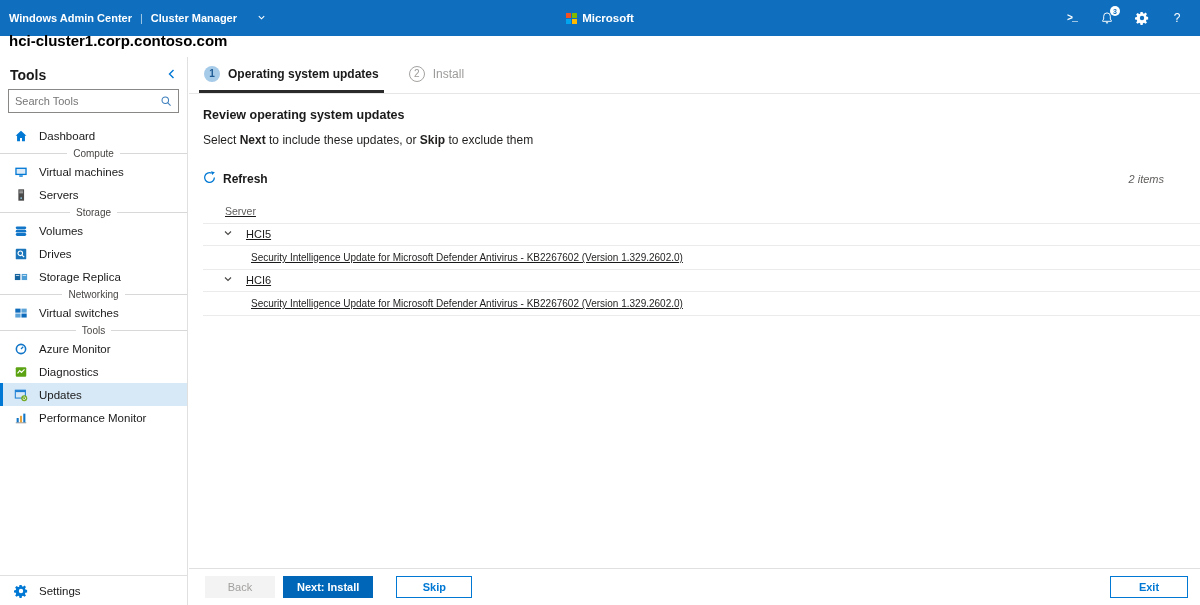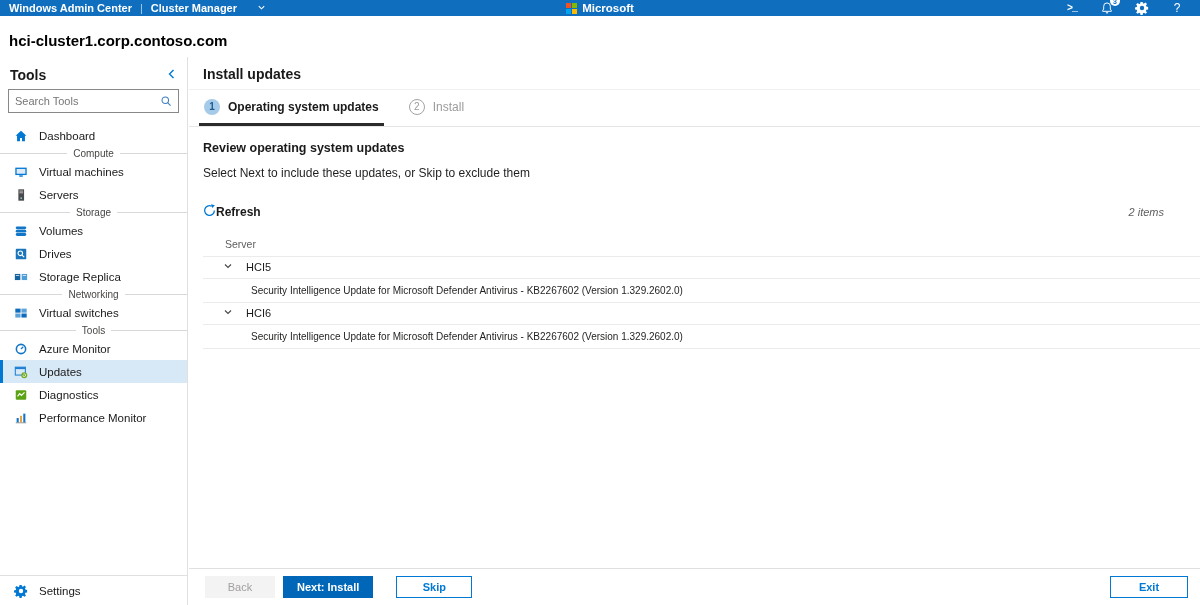--- a/index.html
+++ b/index.html
@@ -3,21 +3,21 @@
 <meta charset="utf-8">
 <style>
   * { margin:0; padding:0; box-sizing:border-box; }
   html,body { width:1200px; height:605px; overflow:hidden; }
   body {
     font-family:"Liberation Sans","DejaVu Sans",sans-serif;
     background:#fff; color:#1a1a1a; position:relative; font-size:12px;
   }
   
   .topbar {
-    position:absolute; top:0; left:0; right:0; height:16px;
+    position:absolute; top:0; left:0; right:0; height:36px;
     background:#0f6fbe; color:#fff; display:flex; align-items:center;
     font-size:11px;
   }
   .topbar-left { display:flex; align-items:center; gap:8px; padding-left:9px; font-weight:bold; z-index:2; }
   .topbar-sep { opacity:.65; font-weight:normal; }
   .solution { display:flex; align-items:center; gap:20px; }
   .topbar-center {
     position:absolute; left:0; right:0; top:0; bottom:0;
     display:flex; align-items:center; justify-content:center; gap:5px; z-index:1;
   }
@@ -70,25 +70,25 @@
   .steps { display:flex; align-items:stretch; padding-left:10px; height:37px; border-bottom:1px solid #e6e6e6; }
   .step { display:flex; align-items:center; gap:8px; padding:0 5px; font-size:12px; border-bottom:3px solid transparent; cursor:pointer; }
   .step-circle { width:16px; height:16px; border-radius:50%; display:flex; align-items:center; justify-content:center; font-size:10px; }
   .step.active { font-weight:bold; border-bottom-color:#2b2b2b; }
   .step.active .step-circle { background:#a6cbe9; color:#1d5a93; }
   .step.inactive { color:#9d9b99; margin-left:20px; }
   .step.inactive .step-circle { border:1px solid #a5a3a1; color:#9d9b99; }
   .content { padding:14px 0 0 14px; }
   .section-title { font-size:12.5px; font-weight:bold; margin-bottom:11px; }
   .instruction { font-size:12px; margin-bottom:24px; color:#201f1e; }
-  .instruction b { font-weight:normal; }
+  .instruction b { font-weight:bold; }
   .refresh-row { display:flex; align-items:center; margin-bottom:13px; padding-right:36px; }
-  .refresh-btn { display:flex; align-items:center; font-size:12px; font-weight:600; color:#1a1a1a; cursor:pointer; background:none; border:none; font-family:inherit; }
+  .refresh-btn { display:flex; align-items:center; gap:7px; font-size:12px; font-weight:600; color:#1a1a1a; cursor:pointer; background:none; border:none; font-family:inherit; }
   .items-count { margin-left:auto; font-style:italic; font-size:11px; color:#605e5c; }
-  .grid { margin-right:0; }
+  .grid { margin-right:0;text-decoration:underline; }
   .grid-header { font-size:10.5px; color:#605e5c; padding:5px 0 6px 22px; border-bottom:1px solid #ebebeb; }
   .group-row { display:flex; align-items:center; gap:13px; padding:4px 0 5px 20px; border-bottom:1px solid #ebebeb; font-size:11px; cursor:pointer; }
   .update-row { padding:6px 0 6px 48px; border-bottom:1px solid #ebebeb; font-size:10px; color:#201f1e; }
   
   .footer {
     position:absolute; left:0; right:0; bottom:0; height:37px;
     border-top:1px solid #e0e0e0; display:flex; align-items:center;
     padding:0 12px 0 16px; gap:8px; background:#fff;
   }
   .btn {
@@ -264,64 +264,63 @@
 
   <div class="nav-item">
     <span class="nav-icon">
       <svg width="14" height="14" viewBox="0 0 16 16">
           <circle cx="8" cy="8" r="5.3" fill="none" stroke="#1276c8" stroke-width="1.8"></circle>
           <path d="M8 8l2.6-2.6" stroke="#1276c8" stroke-width="1.4"></path>
         </svg>
     </span>
     <span>Azure Monitor</span>
   </div>
+  <div class="nav-item">
+    <span class="nav-icon">
+      <svg width="14" height="14" viewBox="0 0 16 16">
+          <rect x="2" y="2.5" width="12" height="11" rx="1.2" fill="#5ca313"></rect>
+          <polyline points="4,9.5 6.5,6.5 8.5,8.5 12,5" fill="none" stroke="#fff" stroke-width="1.3"></polyline>
+        </svg>
+    </span>
+    <span>Diagnostics</span>
+  </div>
   <div class="nav-item selected">
     <span class="nav-icon">
       <svg width="14" height="14" viewBox="0 0 16 16">
           <rect x="1.5" y="2.5" width="11.5" height="9" fill="none" stroke="#1c7fd4" stroke-width="1.2"></rect>
           <rect x="1.5" y="2.5" width="11.5" height="2.2" fill="#1c7fd4"></rect>
           <circle cx="11.7" cy="11.7" r="3.4" fill="#73aa24"></circle>
           <path d="M10.2 11.7a1.5 1.5 0 1 0 .6-1.2" stroke="#fff" fill="none" stroke-width=".9"></path>
         </svg>
     </span>
     <span>Updates</span>
   </div>
   <div class="nav-item">
     <span class="nav-icon">
       <svg width="14" height="14" viewBox="0 0 16 16">
-          <rect x="2" y="2.5" width="12" height="11" rx="1.2" fill="#5ca313"></rect>
-          <polyline points="4,9.5 6.5,6.5 8.5,8.5 12,5" fill="none" stroke="#fff" stroke-width="1.3"></polyline>
-        </svg>
-    </span>
-    <span>Diagnostics</span>
-  </div>
-  <div class="nav-item">
-    <span class="nav-icon">
-      <svg width="14" height="14" viewBox="0 0 16 16">
           <rect x="2" y="13" width="12" height="1" fill="#8a8886"></rect>
           <rect x="3" y="8" width="2.4" height="5" fill="#1276c8"></rect>
           <rect x="6.8" y="5.5" width="2.4" height="7.5" fill="#e8a33d"></rect>
           <rect x="10.6" y="3" width="2.4" height="10" fill="#1276c8"></rect>
         </svg>
     </span>
     <span>Performance Monitor</span>
   </div>
 
   <div class="sidebar-settings">
     <span class="nav-icon">
       <svg width="14" height="14" viewBox="0 0 16 16">
           <path fill="#0078d4" fill-rule="evenodd" d="M15 9.2V6.8l-2-.4a5.2 5.2 0 0 0-.5-1.2l1.2-1.7-1.7-1.7-1.7 1.2c-.4-.2-.8-.4-1.2-.5L8.7 1H6.3l-.4 2c-.4.1-.8.3-1.2.5L3 2.3 1.3 4l1.2 1.7c-.2.4-.4.8-.5 1.2l-2 .4v2.4l2 .4c.1.4.3.8.5 1.2L1.3 13 3 14.7l1.7-1.2c.4.2.8.4 1.2.5l.4 2h2.4l.4-2c.4-.1.8-.3 1.2-.5l1.7 1.2 1.7-1.7-1.2-1.7c.2-.4.4-.8.5-1.2l2-.4zM8 10.5A2.5 2.5 0 1 1 8 5.5a2.5 2.5 0 0 1 0 5z"></path>
         </svg>
     </span>
     <span>Settings</span>
   </div>
 </div>
 
 <div class="main">
-  <div class="main-title">Install updates</div>
 
   <div class="steps">
     <div class="step active">
       <span class="step-circle">1</span>
       <span>Operating system updates</span>
     </div>
     <div class="step inactive">
       <span class="step-circle">2</span>
       <span>Install</span>
     </div>

